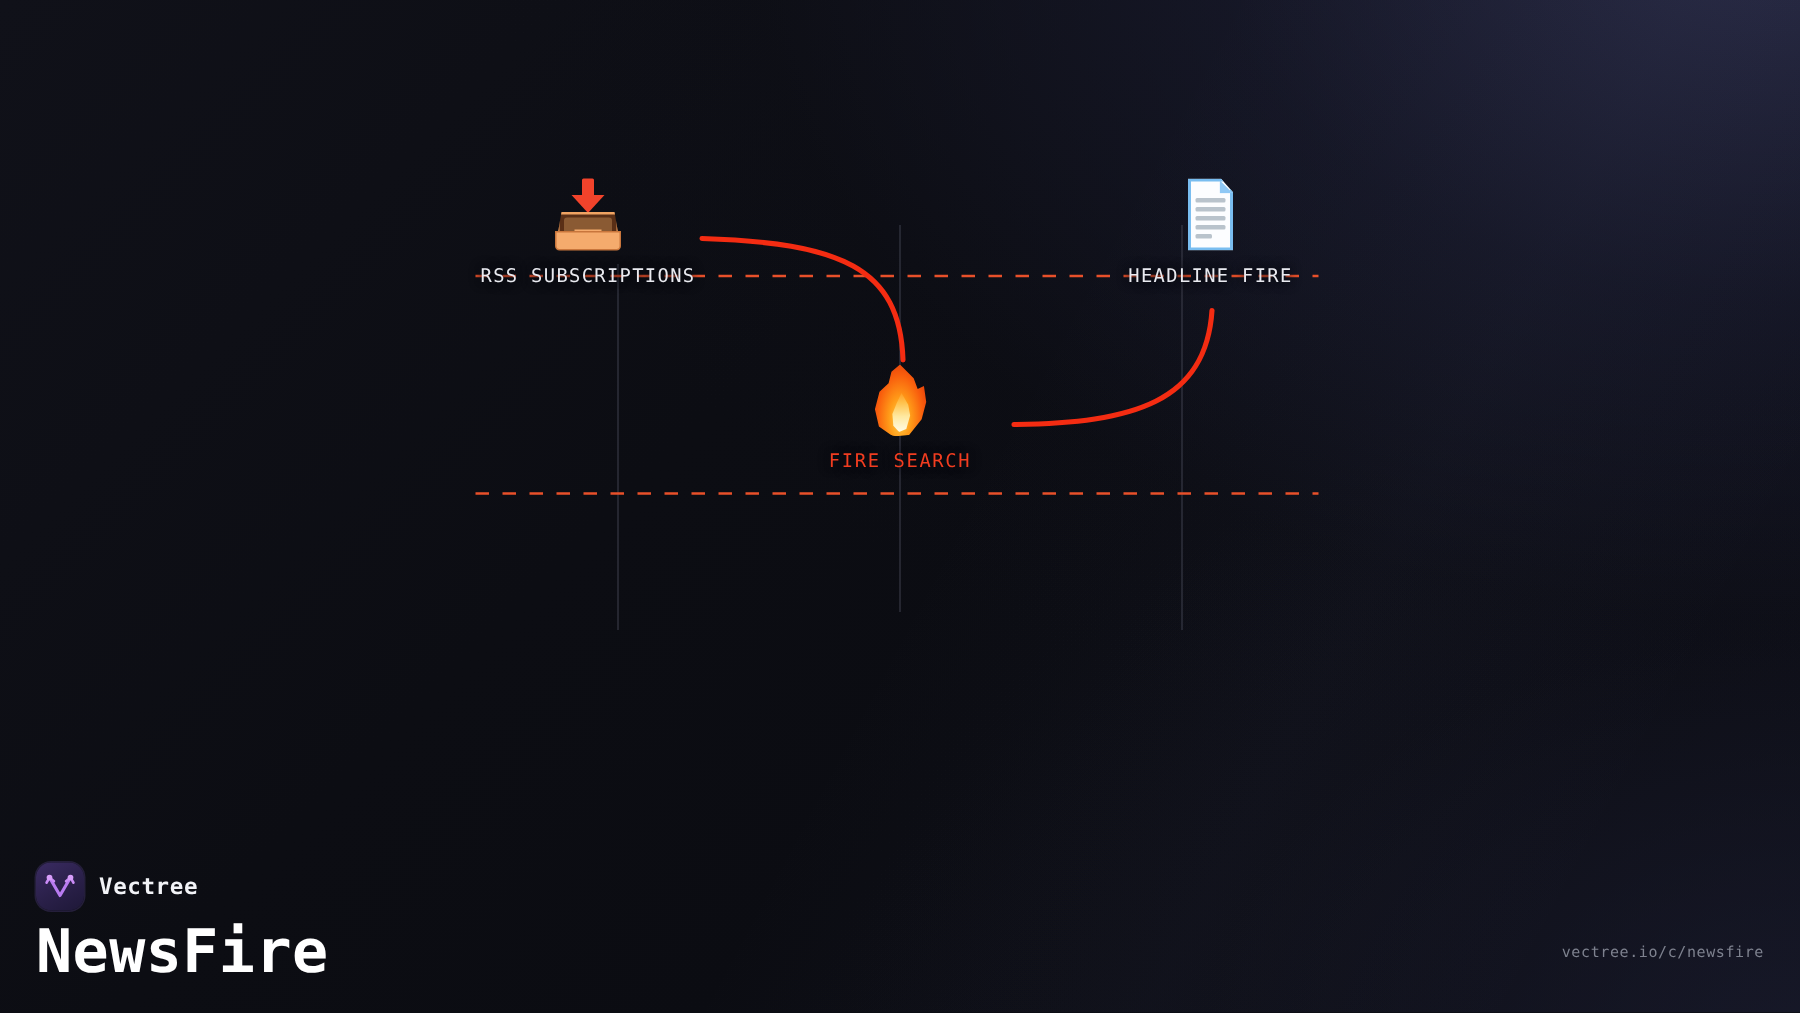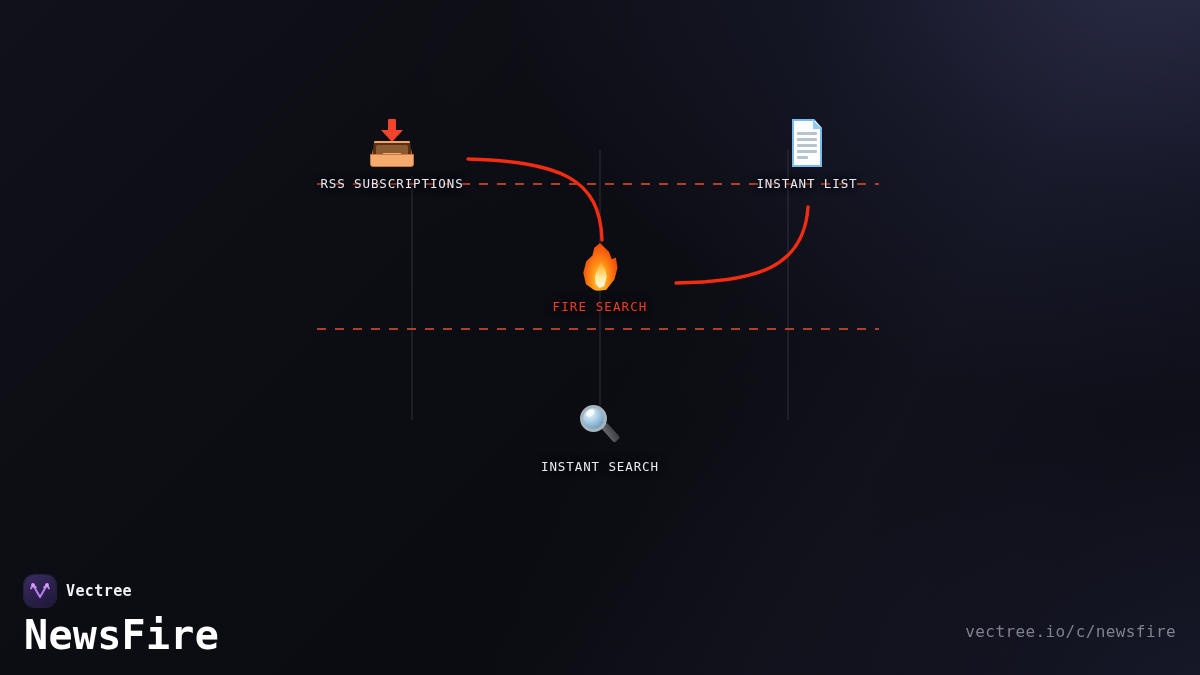--- a/index.html
+++ b/index.html
@@ -223,21 +223,21 @@
     font-size: 40px;
     font-weight: bold;
     color: #ffffff;
     letter-spacing: 0.3px;
     line-height: 1;
   }
   #site-url {
     position: absolute;
     right: 24px;
     bottom: 34px;
-    font-size: 16px;
+    font-size: 10px;
     color: #7e828f;
     letter-spacing: 0.4px;
   }
 </style>
 </head>
 <body>
 
 <div id="stage">
   <div id="sheen"></div>
 
@@ -271,39 +271,31 @@
     <div class="node" id="node-head">
       <div class="glyph ico-doc">
         <div class="sheet"></div>
         <div class="fold"></div>
         <div class="ln ln1"></div>
         <div class="ln ln2"></div>
         <div class="ln ln3"></div>
         <div class="ln ln4"></div>
         <div class="ln ln5"></div>
       </div>
-      <div class="label">INSTANT LIST</div>
+      <div class="label">HEADLINE FIRE</div>
     </div>
 
     <div class="node accent" id="node-fire">
       <div class="glyph ico-fire">
         <div class="outer"></div>
         <div class="inner"></div>
       </div>
       <div class="label">FIRE SEARCH</div>
     </div>
 
-    <div class="node" id="node-search">
-      <div class="glyph ico-search">
-        <div class="handle"></div>
-        <div class="lens"></div>
-        <div class="gleam"></div>
-      </div>
-      <div class="label">INSTANT SEARCH</div>
-    </div>
 
   </div>
 
   <div id="brand">
     <div id="brand-row">
       <div id="brand-mark">
         <svg width="32" height="32" viewBox="0 0 32 32" xmlns="http://www.w3.org/2000/svg">
           <path d="M9 10 L16 22 L23 10" fill="none" stroke="#b87bf0" stroke-width="2.1" stroke-linecap="round" stroke-linejoin="round"></path>
           <path d="M9 10 L7 13.5 M9 10 L12 12.5" fill="none" stroke="#c98bf5" stroke-width="1.7" stroke-linecap="round"></path>
           <path d="M23 10 L25 13.5 M23 10 L20 12.5" fill="none" stroke="#c98bf5" stroke-width="1.7" stroke-linecap="round"></path>

